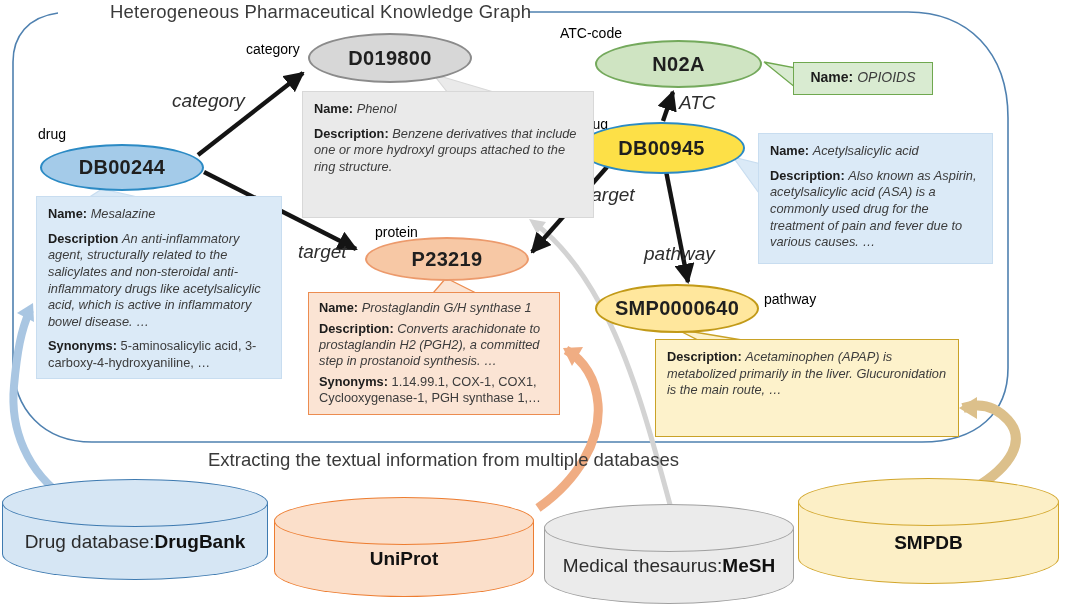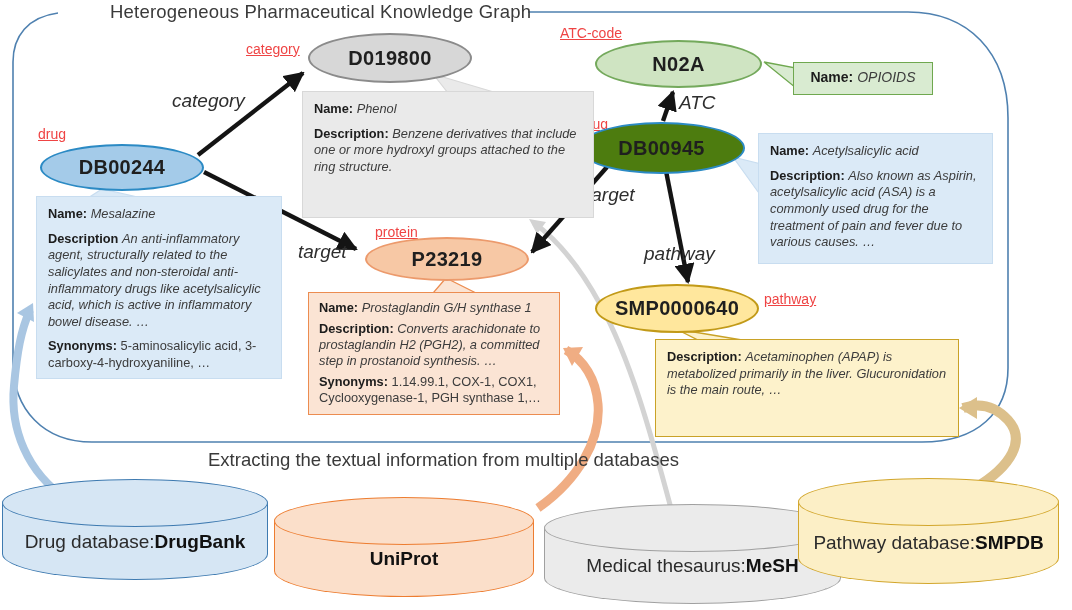--- a/index.html
+++ b/index.html
@@ -9,21 +9,21 @@
   }
   .layer{position:absolute;left:0;top:0;}
   .abs{position:absolute;margin-left:48px;}
   .title{font-size:18.5px;color:#3a3a3a;letter-spacing:.2px;white-space:nowrap;}
   .caption{font-size:18.5px;color:#3a3a3a;white-space:nowrap;}
   .node{
     position:absolute;border-radius:50%;border:2px solid;box-sizing:border-box;
     display:flex;align-items:center;justify-content:center;
   }
   .node-id{font-weight:bold;font-size:20px;color:#1f1f1f;letter-spacing:.3px;}
-  .type-label{position:absolute;font-size:14px;color:#ef4444;white-space:nowrap;text-decoration:underline;}
+  .type-label{position:absolute;font-size:14px;color:#000000;white-space:nowrap;}
   .edge-label{position:absolute;font-size:19px;font-style:italic;color:#2e2e2e;white-space:nowrap;}
   .callout{
     position:absolute;box-sizing:border-box;border:1.3px solid;
     font-size:12.8px;line-height:1.3;color:#3c3c3c;padding:9px 11px;overflow:hidden;
   }
   .callout p{margin:0 0 8px 0;}
   .callout.tight p{margin:0 0 5px 0;}
   .callout.tight{line-height:1.25;padding:7px 10px;}
   .callout b{color:#1c1c1c;}
   .callout-small{font-size:14px;padding:6px 12px;line-height:1.2;}
@@ -102,21 +102,21 @@
 
   <div class="node" style="left: 308px; top: 33px; width: 164px; height: 50px; background-color: rgb(215, 215, 215); border-color: rgb(139, 139, 139);">
     <span class="node-id">D019800</span>
   </div>
   <div class="node" style="left: 595px; top: 40px; width: 167px; height: 48px; background-color: rgb(207, 228, 194); border-color: rgb(116, 169, 92);">
     <span class="node-id">N02A</span>
   </div>
   <div class="node" style="left: 40px; top: 144px; width: 164px; height: 47px; background-color: rgb(164, 203, 233); border-color: rgb(43, 138, 196);">
     <span class="node-id">DB00244</span>
   </div>
-  <div class="node" style="left: 578px; top: 122px; width: 167px; height: 52px; background-color: #4d7c0f; border-color: rgb(43, 138, 196);">
+  <div class="node" style="left: 578px; top: 122px; width: 167px; height: 52px; background-color: #fde047; border-color: rgb(43, 138, 196);">
     <span class="node-id">DB00945</span>
   </div>
   <div class="node" style="left: 365px; top: 237px; width: 164px; height: 44px; background-color: rgb(247, 200, 165); border-color: rgb(236, 154, 108);">
     <span class="node-id">P23219</span>
   </div>
   <div class="node" style="left: 595px; top: 284px; width: 164px; height: 49px; background-color: rgb(255, 231, 157); border-color: rgb(194, 154, 24);">
     <span class="node-id">SMP0000640</span>
   </div>
 
   <div class="callout" style="left: 302px; top: 91px; width: 292px; height: 127px; background-color: rgb(234, 234, 234); border-color: rgb(216, 216, 216);">
@@ -159,31 +159,30 @@
   </div>
 
   <div class="cyl" style="left:274px;top:497px;width:260px;height:100px;">
     <div class="cyl-body" style="background-color: rgb(251, 223, 202); border-color: rgb(237, 125, 49);"></div>
     <div class="cyl-top" style="background-color: rgb(251, 223, 202); border-color: rgb(237, 125, 49);"></div>
     <div class="cyl-label">
         <b>UniProt</b>
       </div>
   </div>
 
-  <div class="cyl" style="left:544px;top:504px;width:250px;height:100px;padding-left:47px;">
+  <div class="cyl" style="left:544px;top:504px;width:250px;height:100px;">
     <div class="cyl-body" style="background-color: rgb(235, 235, 235); border-color: rgb(160, 160, 160);"></div>
     <div class="cyl-top" style="background-color: rgb(235, 235, 235); border-color: rgb(160, 160, 160);"></div>
     <div class="cyl-label">
         <span>Medical thesaurus: </span>
         <b>MeSH</b>
       </div>
   </div>
 
   <div class="cyl" style="left:798px;top:478px;width:261px;height:106px;">
     <div class="cyl-body" style="background-color: rgb(252, 239, 198); border-color: rgb(210, 166, 44);"></div>
     <div class="cyl-top" style="background-color: rgb(252, 239, 198); border-color: rgb(210, 166, 44);"></div>
     <div class="cyl-label">
-        <span>Pathway database: </span>
         <b>SMPDB</b>
       </div>
   </div>
 
 </div>
 
 </body></html>

